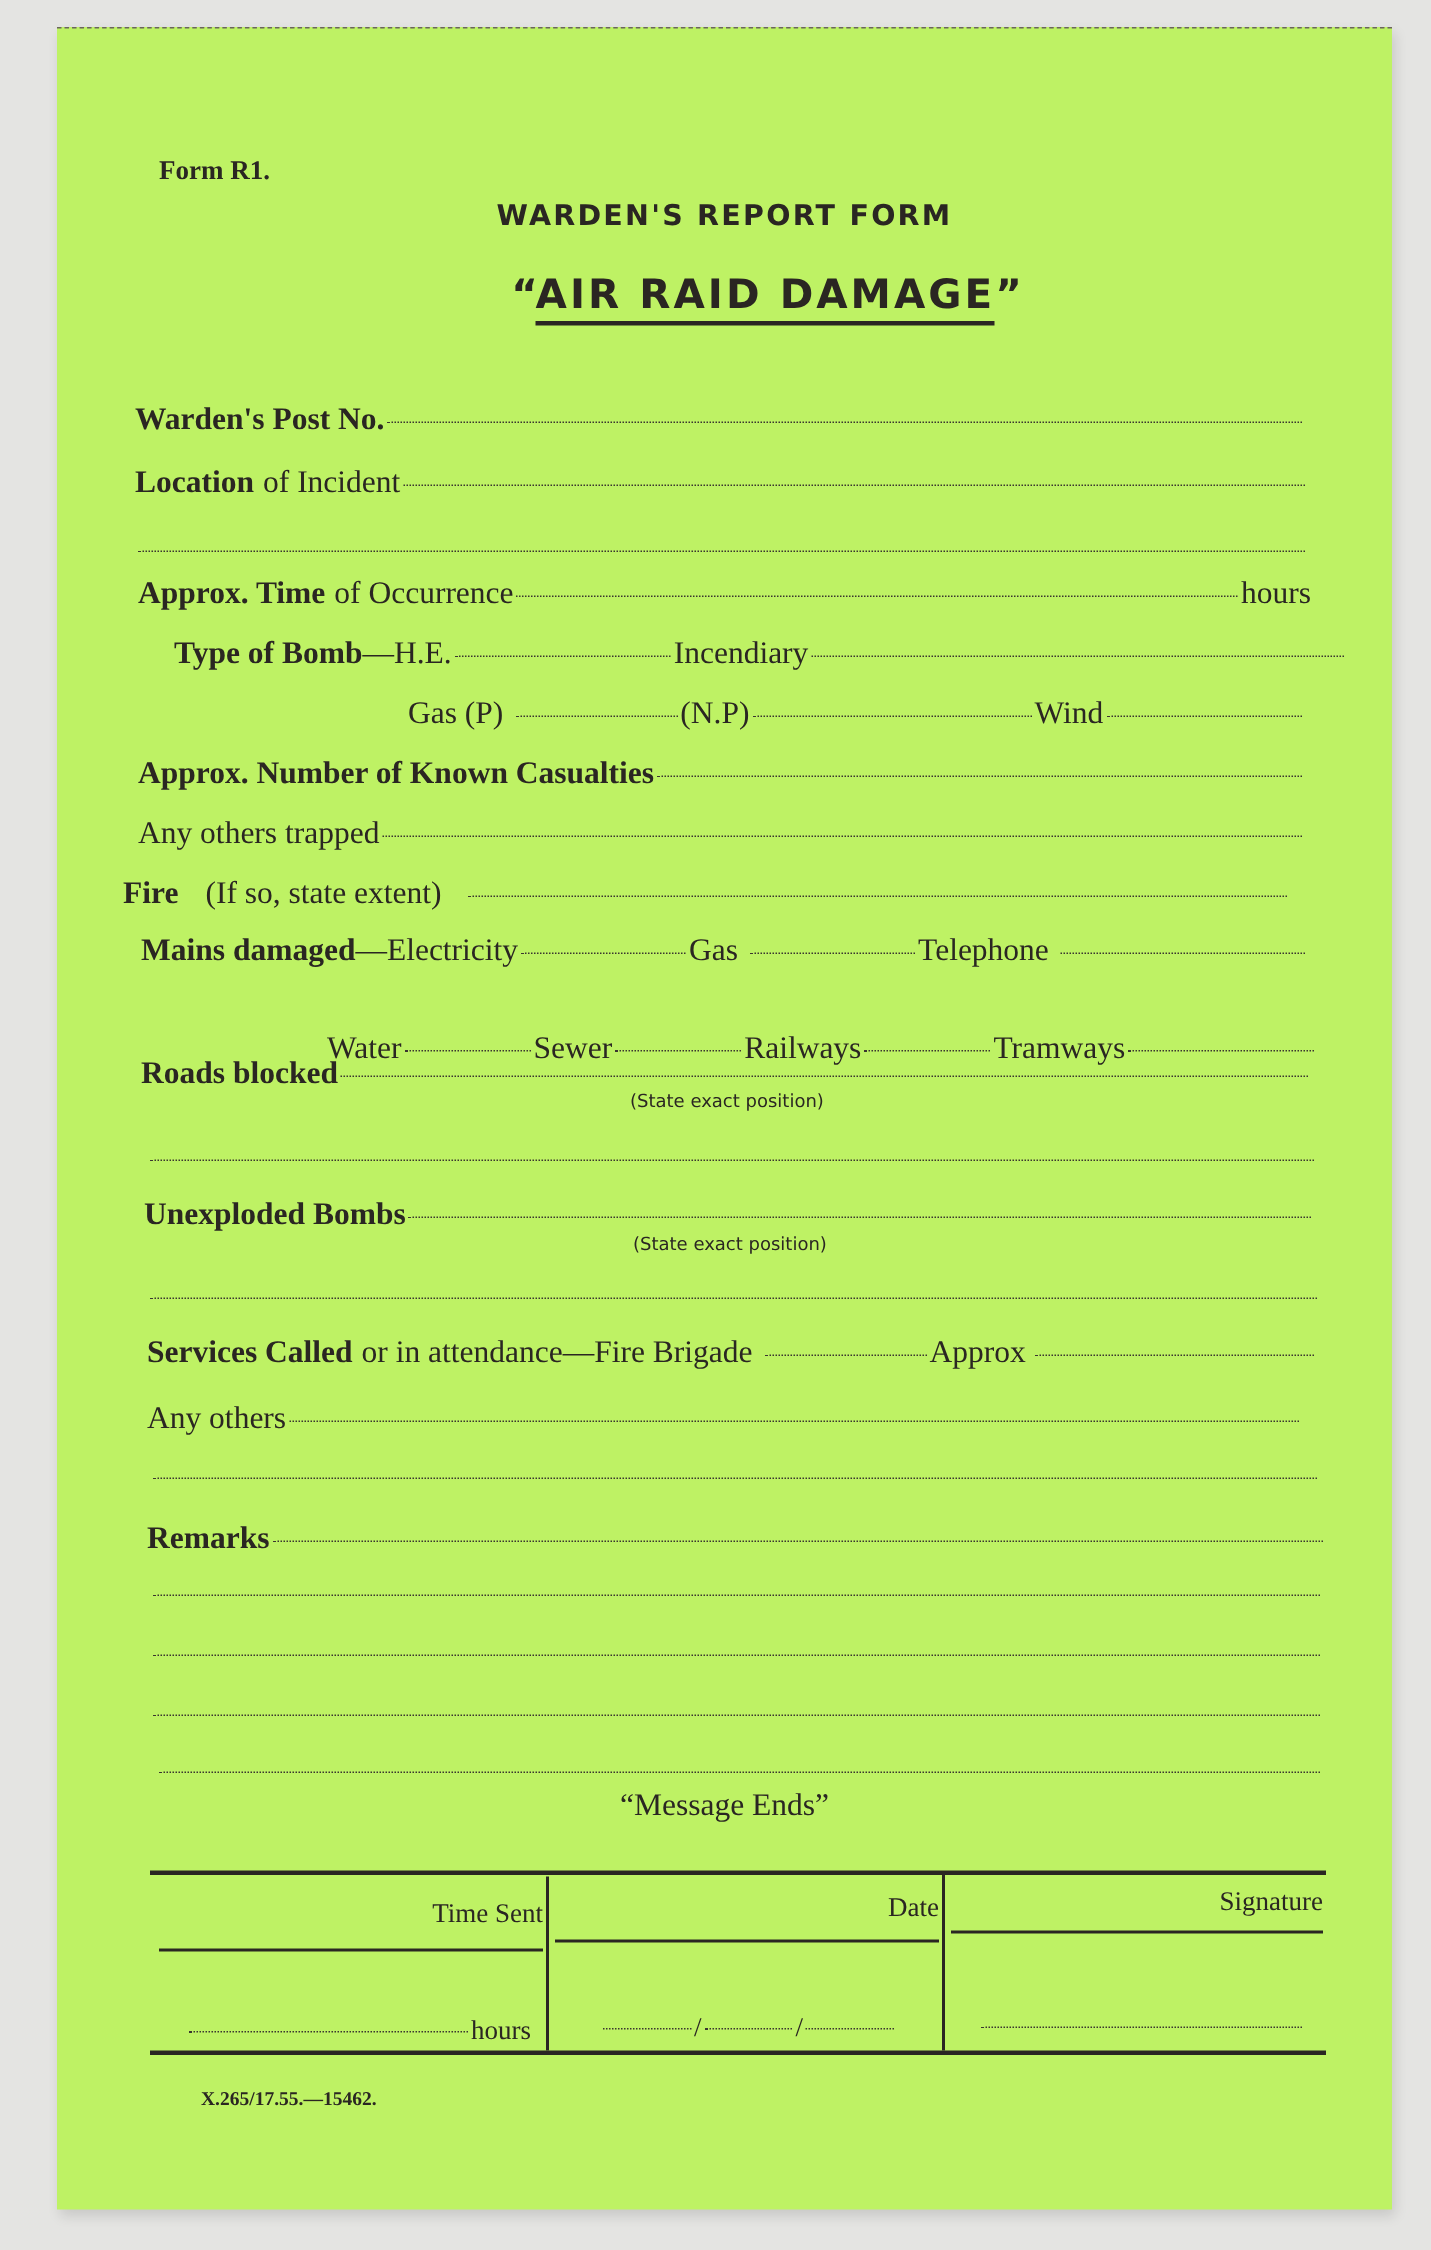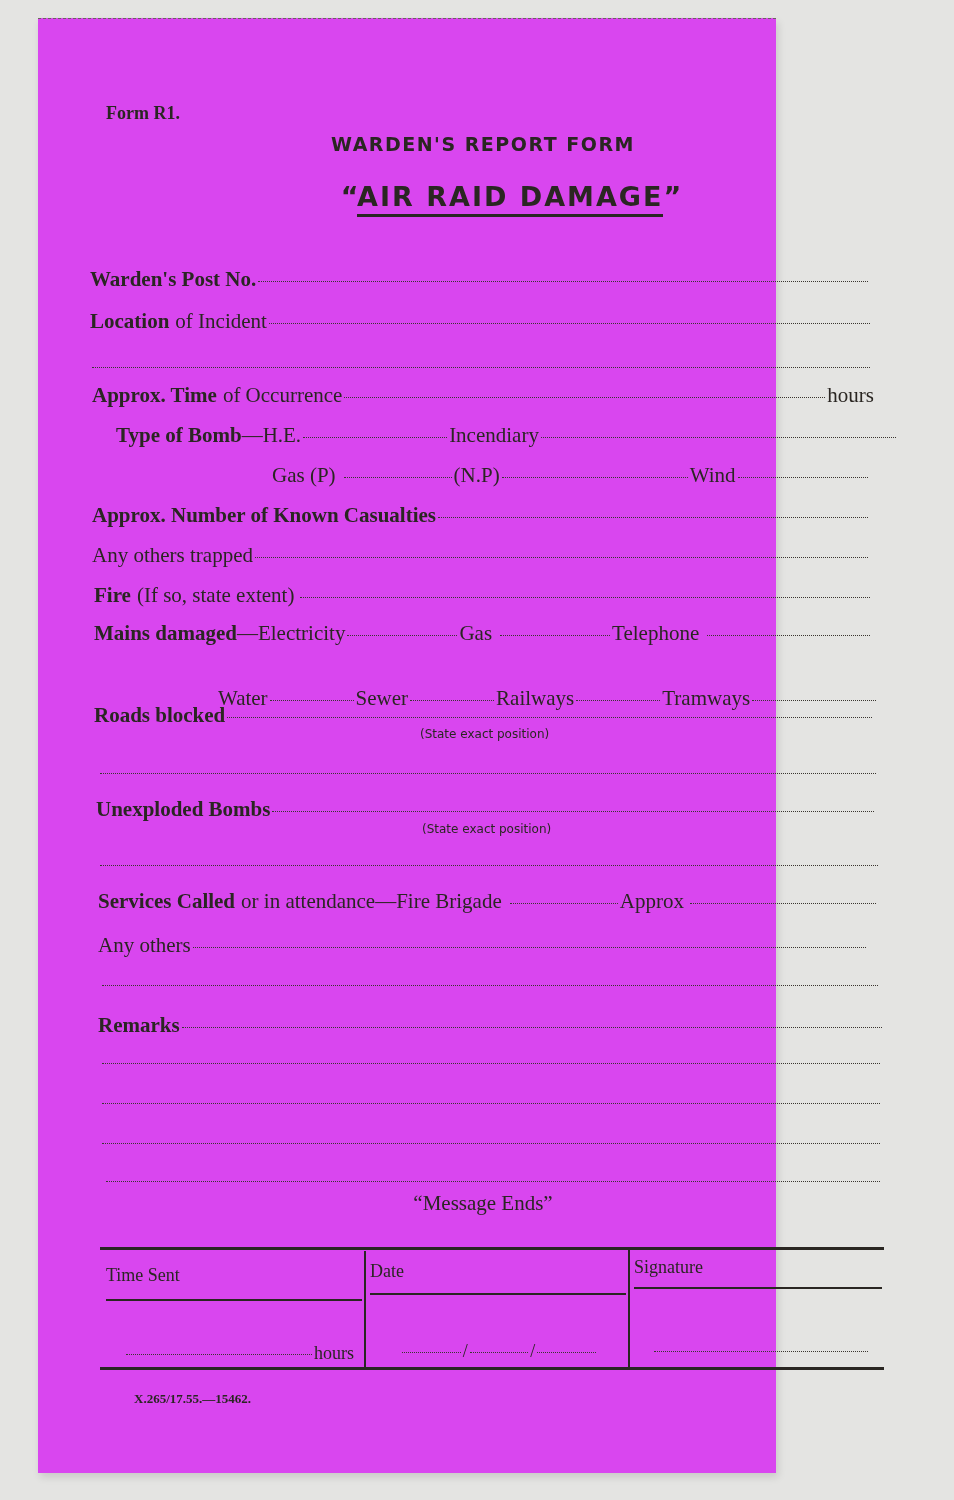--- a/index.html
+++ b/index.html
@@ -3,22 +3,22 @@
 <meta charset="utf-8">
 <style>
   html, body { margin:0; padding:0; }
   body {
     width:954px; height:1500px; position:relative; overflow:hidden;
     background:#e4e4e2;
     font-family:"Liberation Serif", "DejaVu Serif", serif;
     color:#2a2622;
   }
   .paper {
-    position:absolute; left:38px; top:18px; width:738px; height:1454px;
-    background:#d946ef;
+    position:absolute; left:38px; top:18px; width:890px; height:1454px;
+    background:#bef264;
     box-shadow: 2px 4px 8px rgba(0,0,0,0.12);
     border-top:1px dashed #6a655c;
   }
   .abs { position:absolute; white-space:nowrap; }
   .formno { left:68px; top:84px; font-size:18px; font-weight:bold; }
   .title1 {
     left:0; width:890px; top:114px; text-align:center;
     font-family:"DejaVu Sans", sans-serif; font-weight:bold; font-size:19px; letter-spacing:1.5px;
   }
   .title2 {
@@ -29,21 +29,21 @@
   .row { position:absolute; display:flex; align-items:baseline; font-size:21px; }
   .b { font-weight:bold; }
   .dots { flex:1; border-bottom:1.5px dotted #3a362f; margin:0 2px; height:0; position:relative; top:-4px; }
   .sp { margin-right:6px; }
   .note { position:absolute; font-size:12px; font-family:"DejaVu Sans", sans-serif; }
   .line { position:absolute; border-bottom:1.5px dotted #3a362f; height:0; }
   .ends { position:absolute; left:0; width:890px; text-align:center; font-size:21px; top:1172px; }
   .tbl-rule { position:absolute; background:#2a2622; height:3px; }
   .tbl-vrule { position:absolute; background:#2a2622; width:1.5px; }
   .tbl-hrule { position:absolute; background:#2a2622; height:1.5px; }
-  .thead { position:absolute; font-size:18px; text-align:left; }
+  .thead { position:absolute; font-size:18px; text-align:right; }
   .footer { position:absolute; left:96px; top:1372px; font-size:13px; font-weight:bold; }
 </style>
 </head>
 <body>
 
 <div class="paper">
 
   <div class="abs formno">Form R1.</div>
   <div class="abs title1">WARDEN'S REPORT FORM</div>
   <div class="abs title2">
@@ -88,21 +88,21 @@
   <div class="row" style="left:54px; top:484px; width:778px;">
     <span class="b">Approx. Number of Known Casualties</span>
     <span class="dots"></span>
   </div>
 
   <div class="row" style="left:54px; top:524px; width:778px;">
     <span>Any others trapped</span>
     <span class="dots"></span>
   </div>
 
-  <div class="row" style="left:56px; top:564px; width:778px;">
+  <div class="row" style="left:44px; top:564px; width:778px;gap:12px;">
     <span class="b sp">Fire</span>
     <span>(If so, state extent)</span>
     <span class="dots" style="margin-left:6px;"></span>
   </div>
 
   <div class="row" style="left:56px; top:602px; width:778px;">
     <span class="b">Mains damaged</span>
     <span>—Electricity</span>
     <span class="dots" style="flex:0 0 110px;"></span>
     <span>Gas</span>

